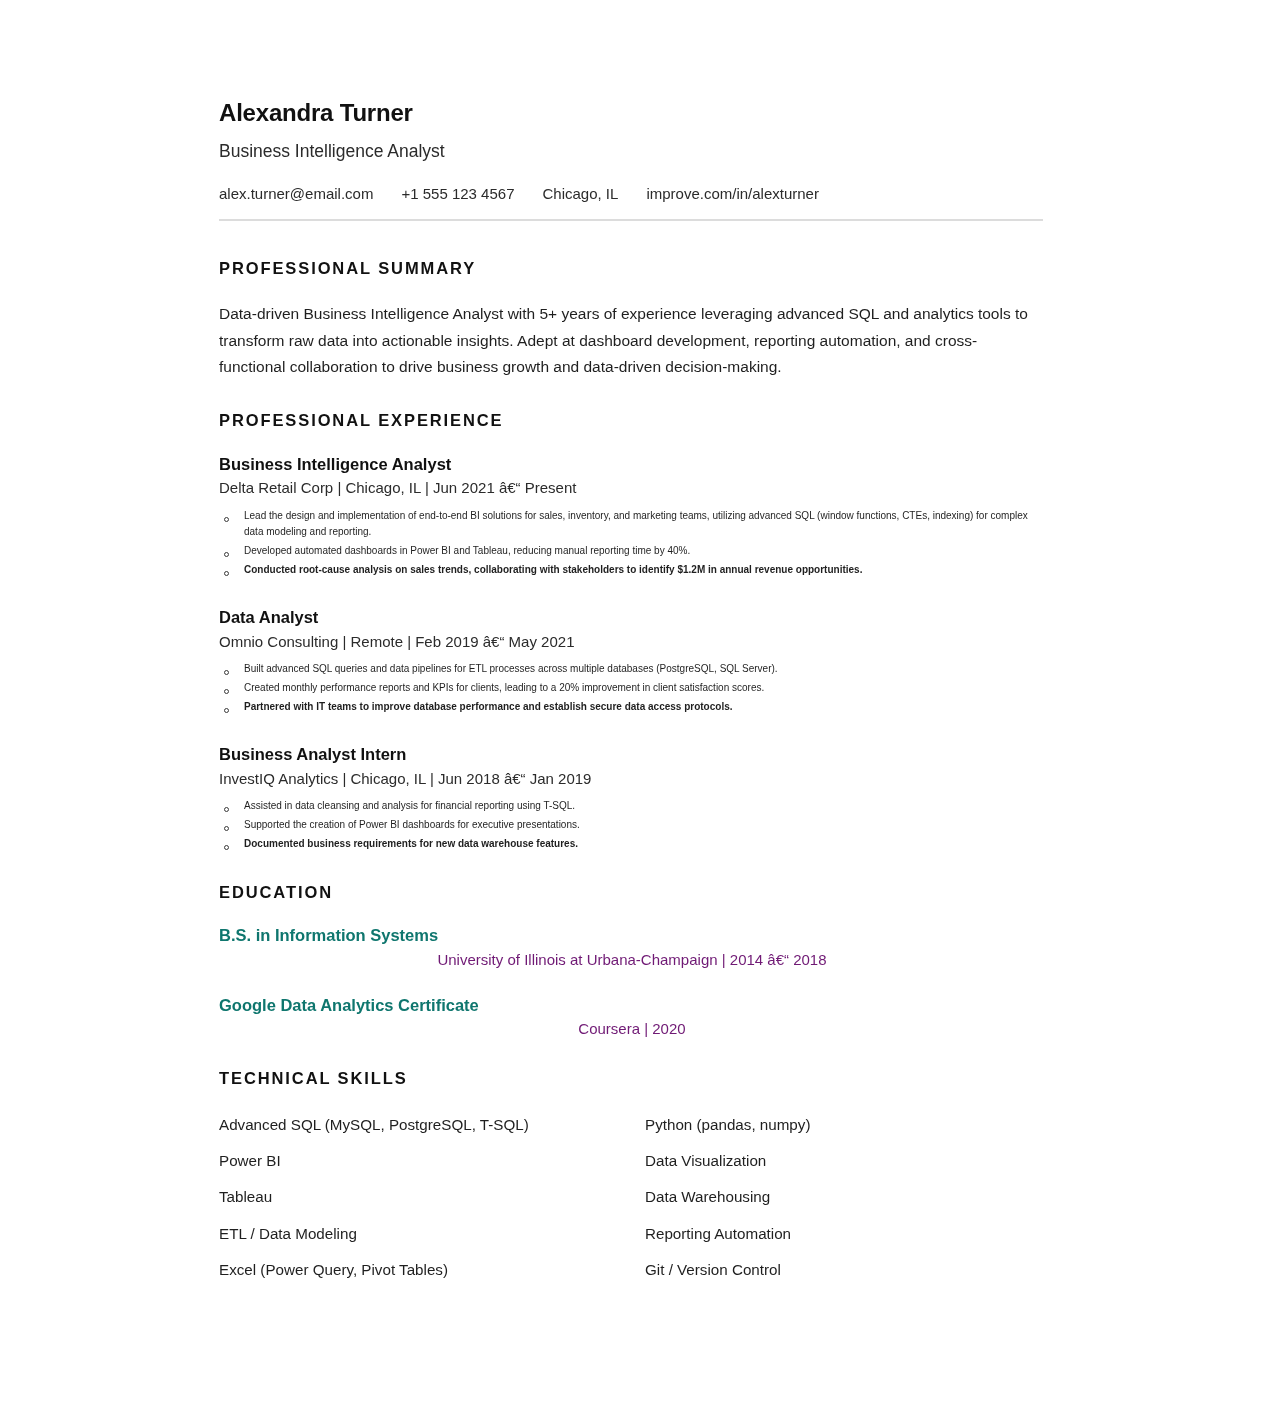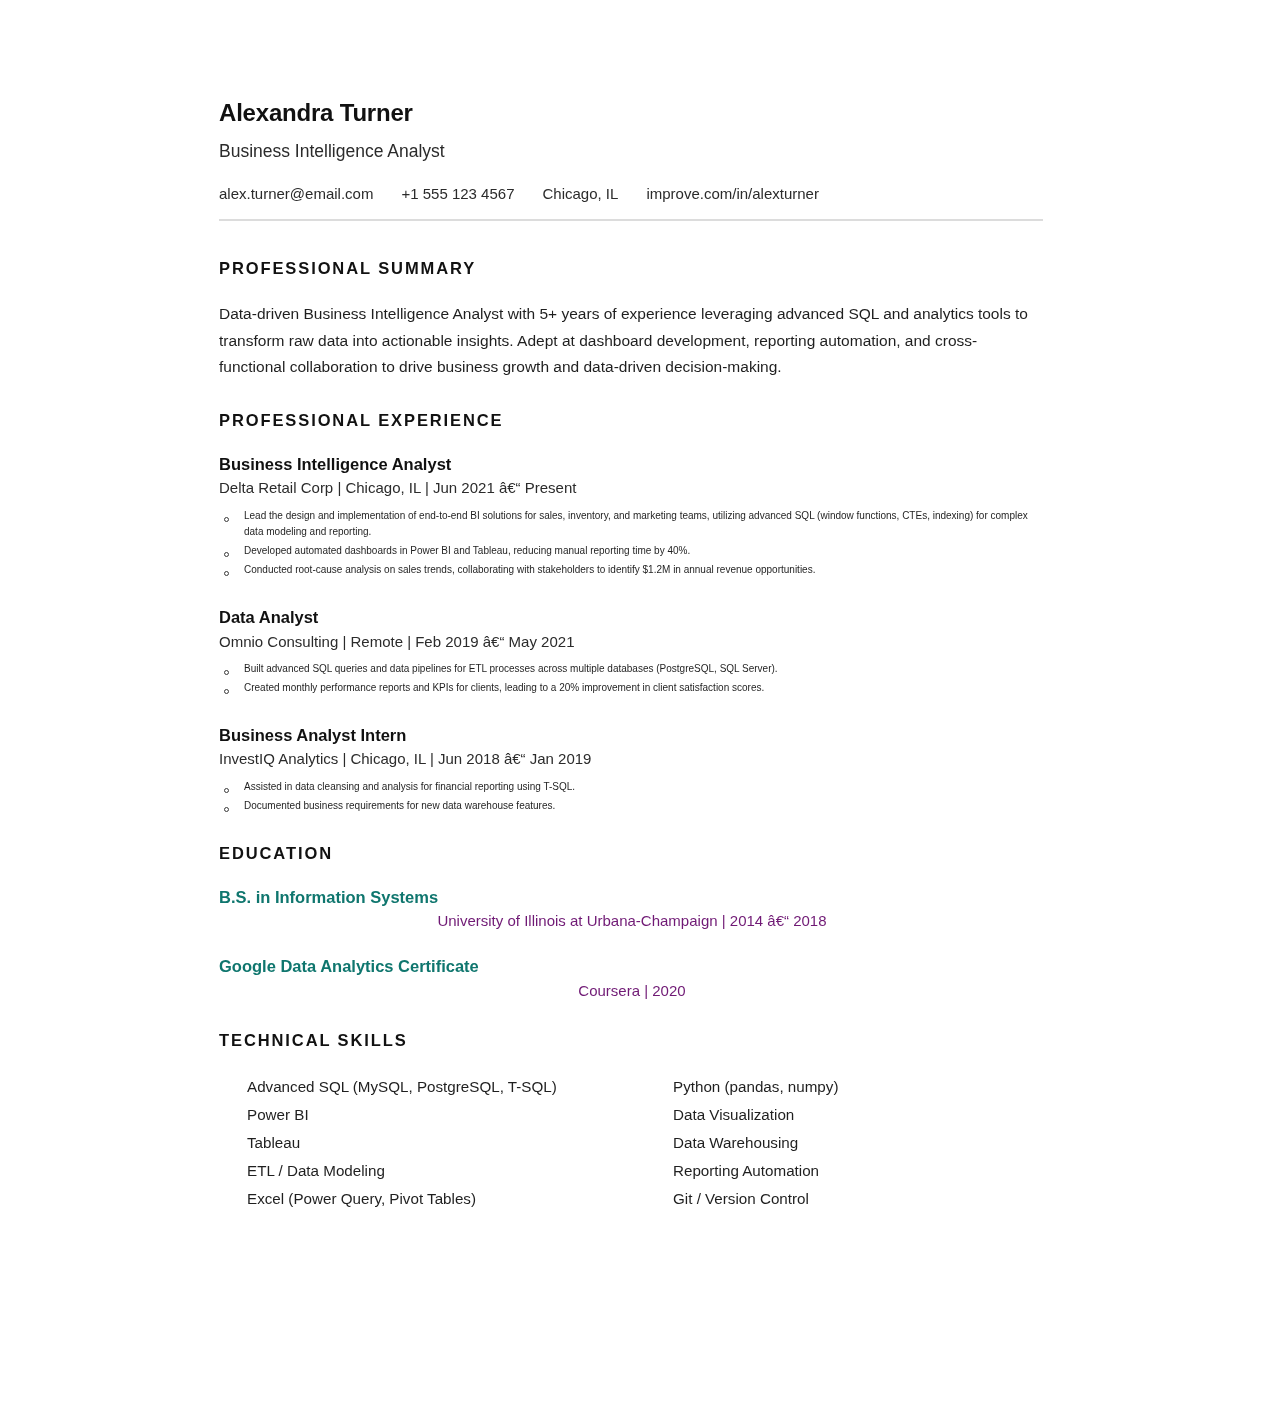--- a/index.html
+++ b/index.html
@@ -110,21 +110,21 @@
     padding: 0;
   }
   ul.bullets li {
     position: relative;
     font-size: 10px;
     line-height: 1.62;
     color: #1f1f1f;
     padding-left: 25px;
     margin: 0 0 3px 0;
   }
-  ul.bullets li:last-child { margin-bottom: 0; }
+  ul.bullets li:last-child { margin-bottom: 0; font-weight: bold; }
   ul.bullets li::before {
     content: "";
     position: absolute;
     left: 5px;
     top: 9px;
     width: 5px;
     height: 5px;
     border: 1.3px solid #3a3a3a;
     border-radius: 50%;
     box-sizing: border-box;
@@ -145,22 +145,21 @@
     color: #701a75;
     line-height: 1.42;
     margin: 0;
     text-align: center;
   }
 
   
   .skills-grid {
     display: grid;
     grid-template-columns: 426px 1fr;
-    row-gap: 0;
-    margin-left: 28px;
+    row-gap: 8px;
   }
   .skill {
     font-size: 15.2px;
     color: #1f1f1f;
     line-height: 1.85;
     padding: 0;
   }
 </style>
 </head>
 <body>
@@ -197,28 +196,30 @@
           <li>Conducted root-cause analysis on sales trends, collaborating with stakeholders to identify $1.2M in annual revenue opportunities.</li>
         </ul>
       </div>
 
       <div class="entry">
         <div class="entry-role">Data Analyst</div>
         <div class="entry-meta">Omnio Consulting | Remote | Feb 2019 â€“ May 2021</div>
         <ul class="bullets">
           <li>Built advanced SQL queries and data pipelines for ETL processes across multiple databases (PostgreSQL, SQL Server).</li>
           <li>Created monthly performance reports and KPIs for clients, leading to a 20% improvement in client satisfaction scores.</li>
+          <li>Partnered with IT teams to improve database performance and establish secure data access protocols.</li>
         </ul>
       </div>
 
       <div class="entry">
         <div class="entry-role">Business Analyst Intern</div>
         <div class="entry-meta">InvestIQ Analytics | Chicago, IL | Jun 2018 â€“ Jan 2019</div>
         <ul class="bullets">
           <li>Assisted in data cleansing and analysis for financial reporting using T-SQL.</li>
+          <li>Supported the creation of Power BI dashboards for executive presentations.</li>
           <li>Documented business requirements for new data warehouse features.</li>
         </ul>
       </div>
     </section>
 
     <section class="section">
       <h2 class="section-title">EDUCATION</h2>
 
       <div class="edu-entry">
         <div class="edu-degree">B.S. in Information Systems</div>

